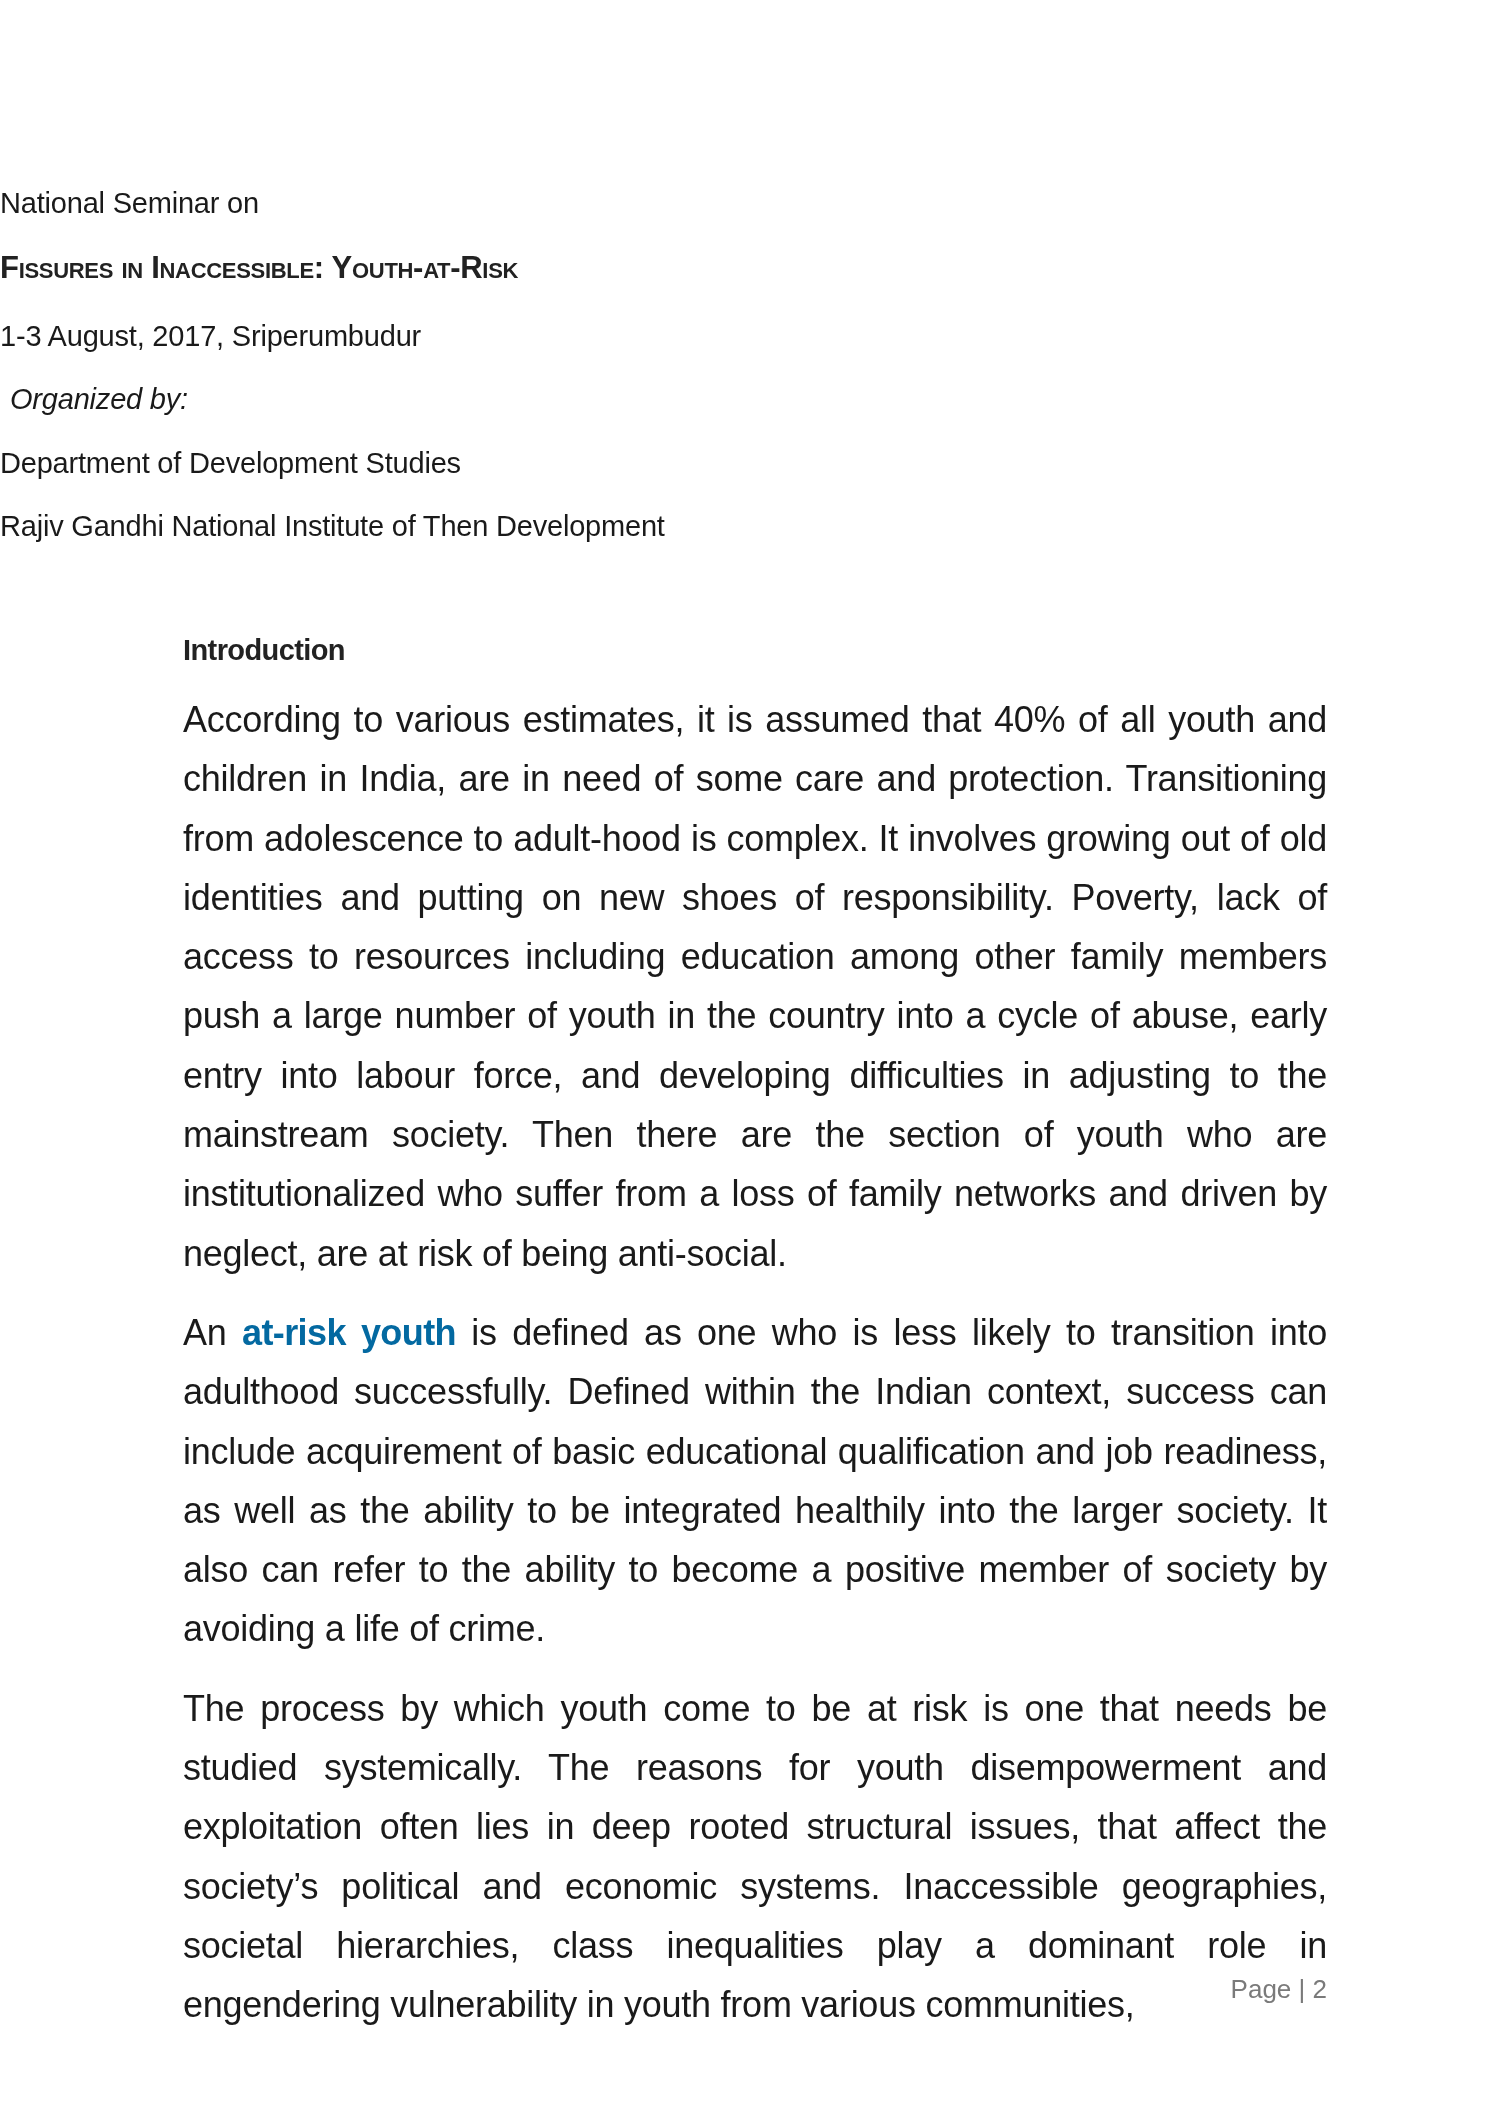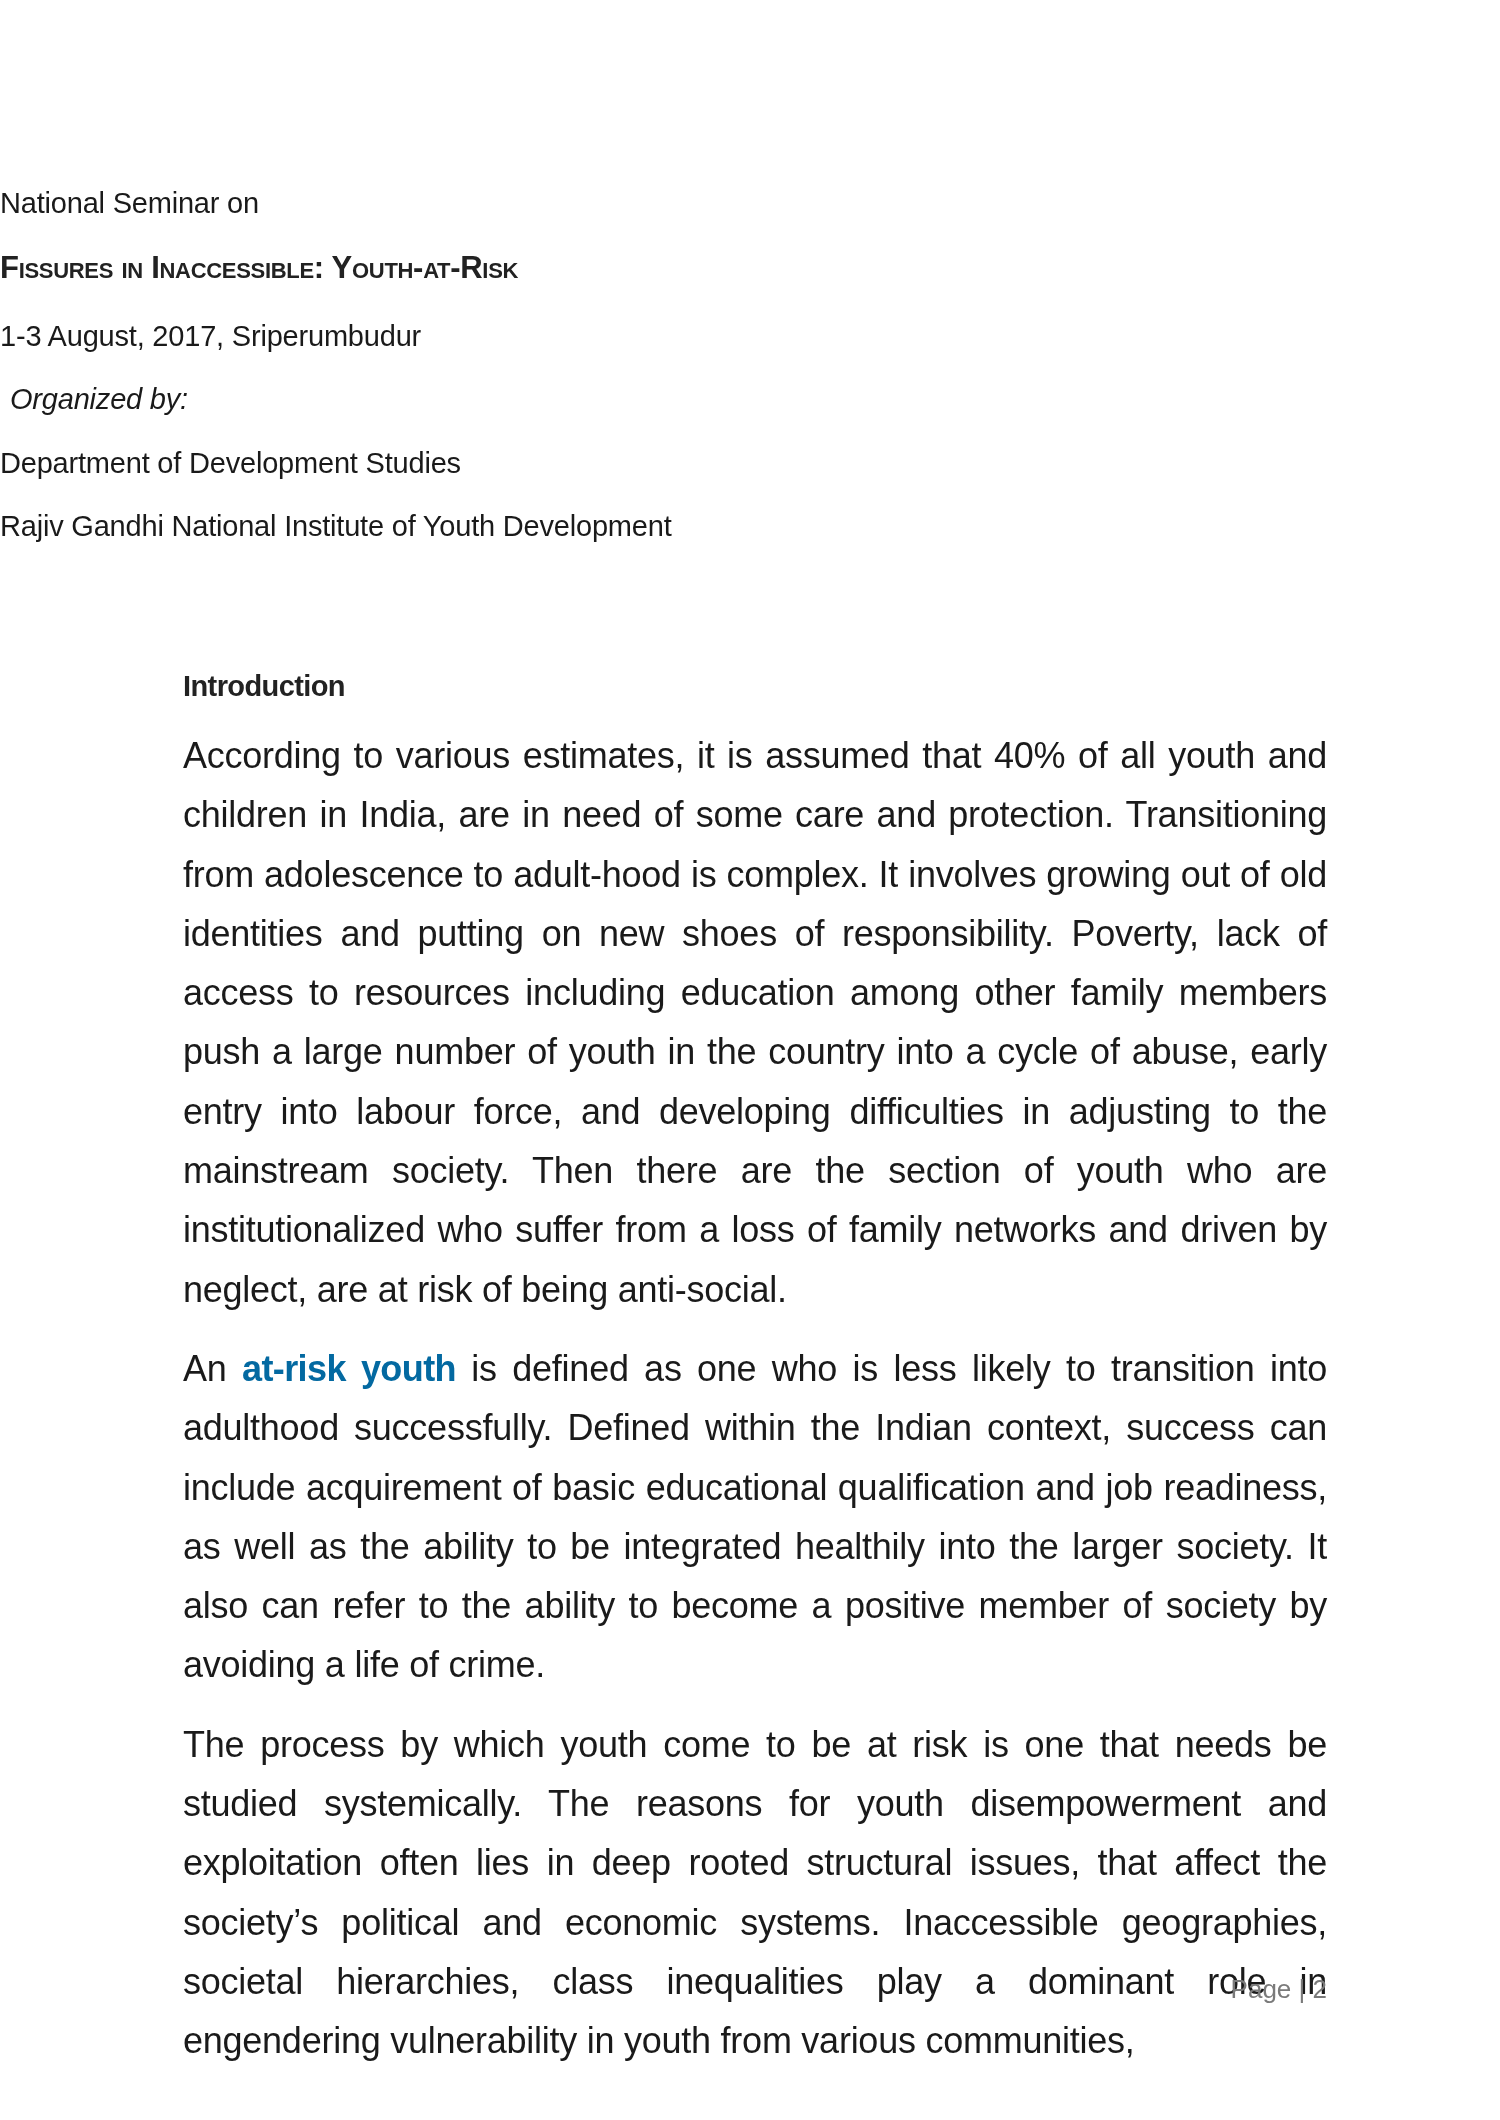--- a/index.html
+++ b/index.html
@@ -38,21 +38,21 @@
       font-variant: small-caps;
       letter-spacing: -0.3px;
       color: #222;
     }
     .italic { font-style: italic; }
 
     .content {
       position: absolute;
       left: 183px;
       width: 1144px;
-      top: 668px;
+      top: 632px;
     }
     .section-heading {
       font-size: 29px;
       font-weight: bold;
       line-height: 36px;
       margin: 0 0 22px 0;
       letter-spacing: -0.6px;
       color: #222;
     }
     .para {
@@ -86,21 +86,21 @@
   <div class="h-line" style="top:185px;">National Seminar on</div>
 
   <div class="h-line seminar-title" style="top:250px;">Fissures in Inaccessible: Youth-at-Risk</div>
 
   <div class="h-line" style="top:318px;">1-3 August, 2017, Sriperumbudur</div>
 
   <div class="h-line italic" style="top:381px;padding-left:10px;">Organized by:</div>
 
   <div class="h-line" style="top:445px;">Department of Development Studies</div>
 
-  <div class="h-line" style="top:508px;">Rajiv Gandhi National Institute of Youth Development</div>
+  <div class="h-line" style="top:508px;">Rajiv Gandhi National Institute of Then Development</div>
 
   <div class="content">
     <div class="section-heading">Introduction</div>
 
     <p class="para"><span>According to various estimates, it is assumed that 40% of all youth and children in India, are in need of some care and protection. Transitioning from adolescence to adult-hood is complex. It involves growing out of old identities and putting on new shoes of responsibility. Poverty, lack of access to resources including education among other family members push a large number of youth in the country into a cycle of abuse, early entry into labour force, and developing difficulties in adjusting to the mainstream society. Then there are the section of youth who are institutionalized who suffer from a loss of family networks and driven by neglect, are at risk of being anti-social.</span></p>
 
     <p class="para"><span>An </span><span class="bold-term">at-risk youth</span><span> is defined as one who is less likely to transition into adulthood successfully. Defined within the Indian context, success can include acquirement of basic educational qualification and job readiness, as well as the ability to be integrated healthily into the larger society. It also can refer to the ability to become a positive member of society by avoiding a life of crime.</span></p>
 
     <p class="para"><span>The process by which youth come to be at risk is one that needs be studied systemically. The reasons for youth disempowerment and exploitation often lies in deep rooted structural issues, that affect the society’s political and economic systems. Inaccessible geographies, societal hierarchies, class inequalities play a dominant role in engendering vulnerability in youth from various communities,</span></p>
   </div>

